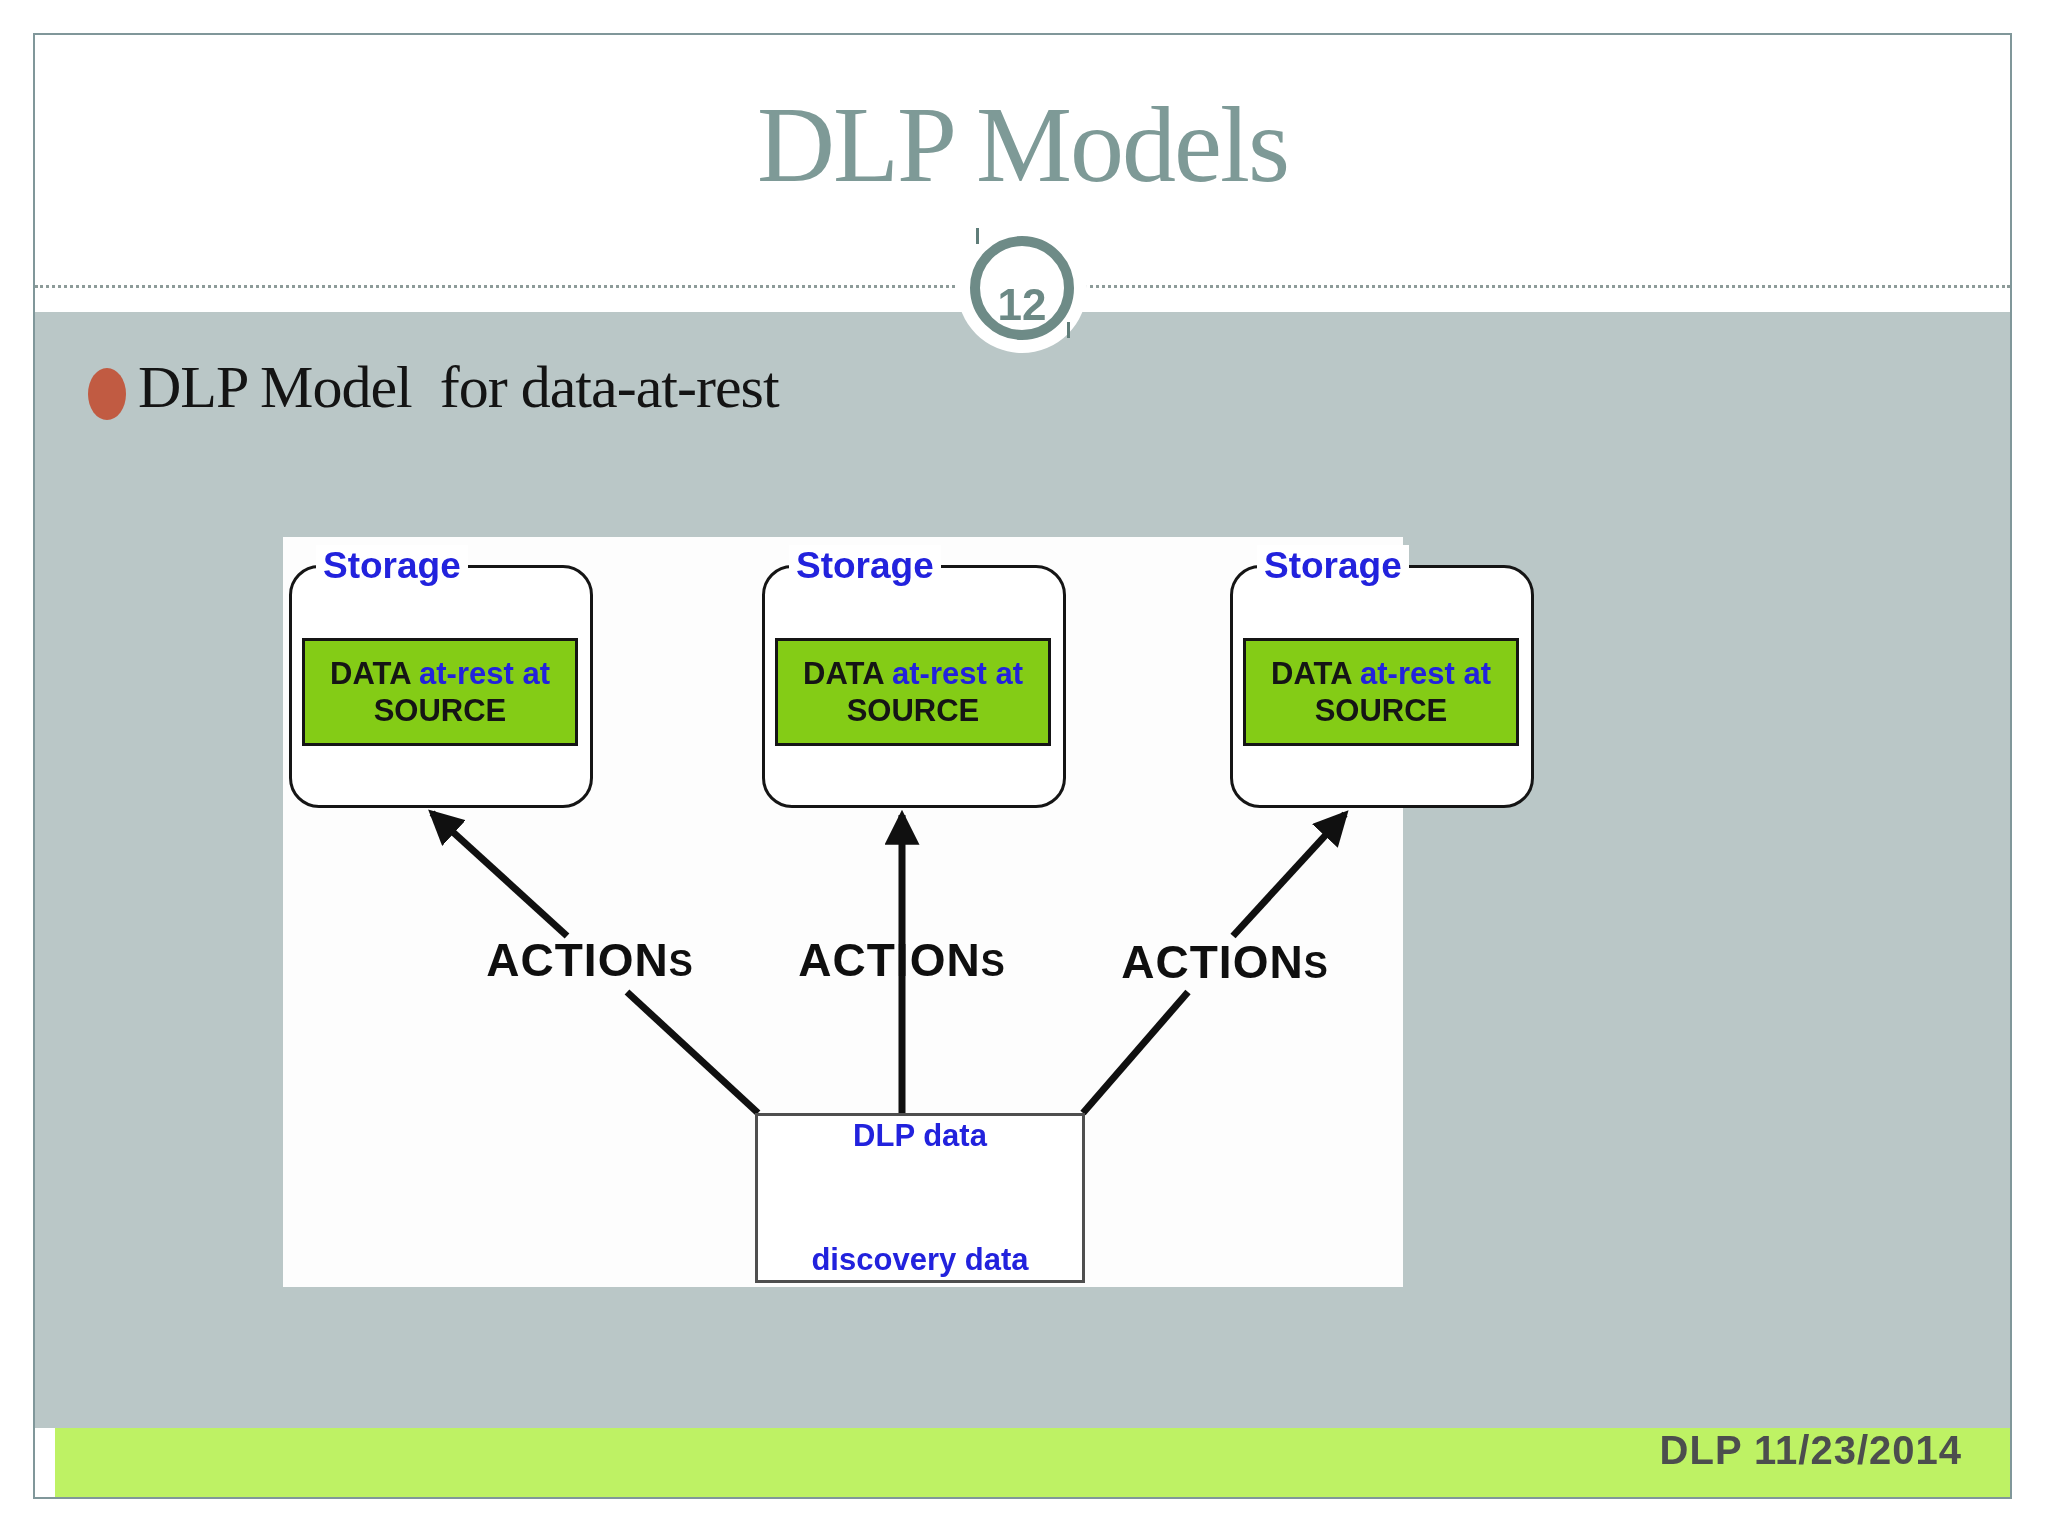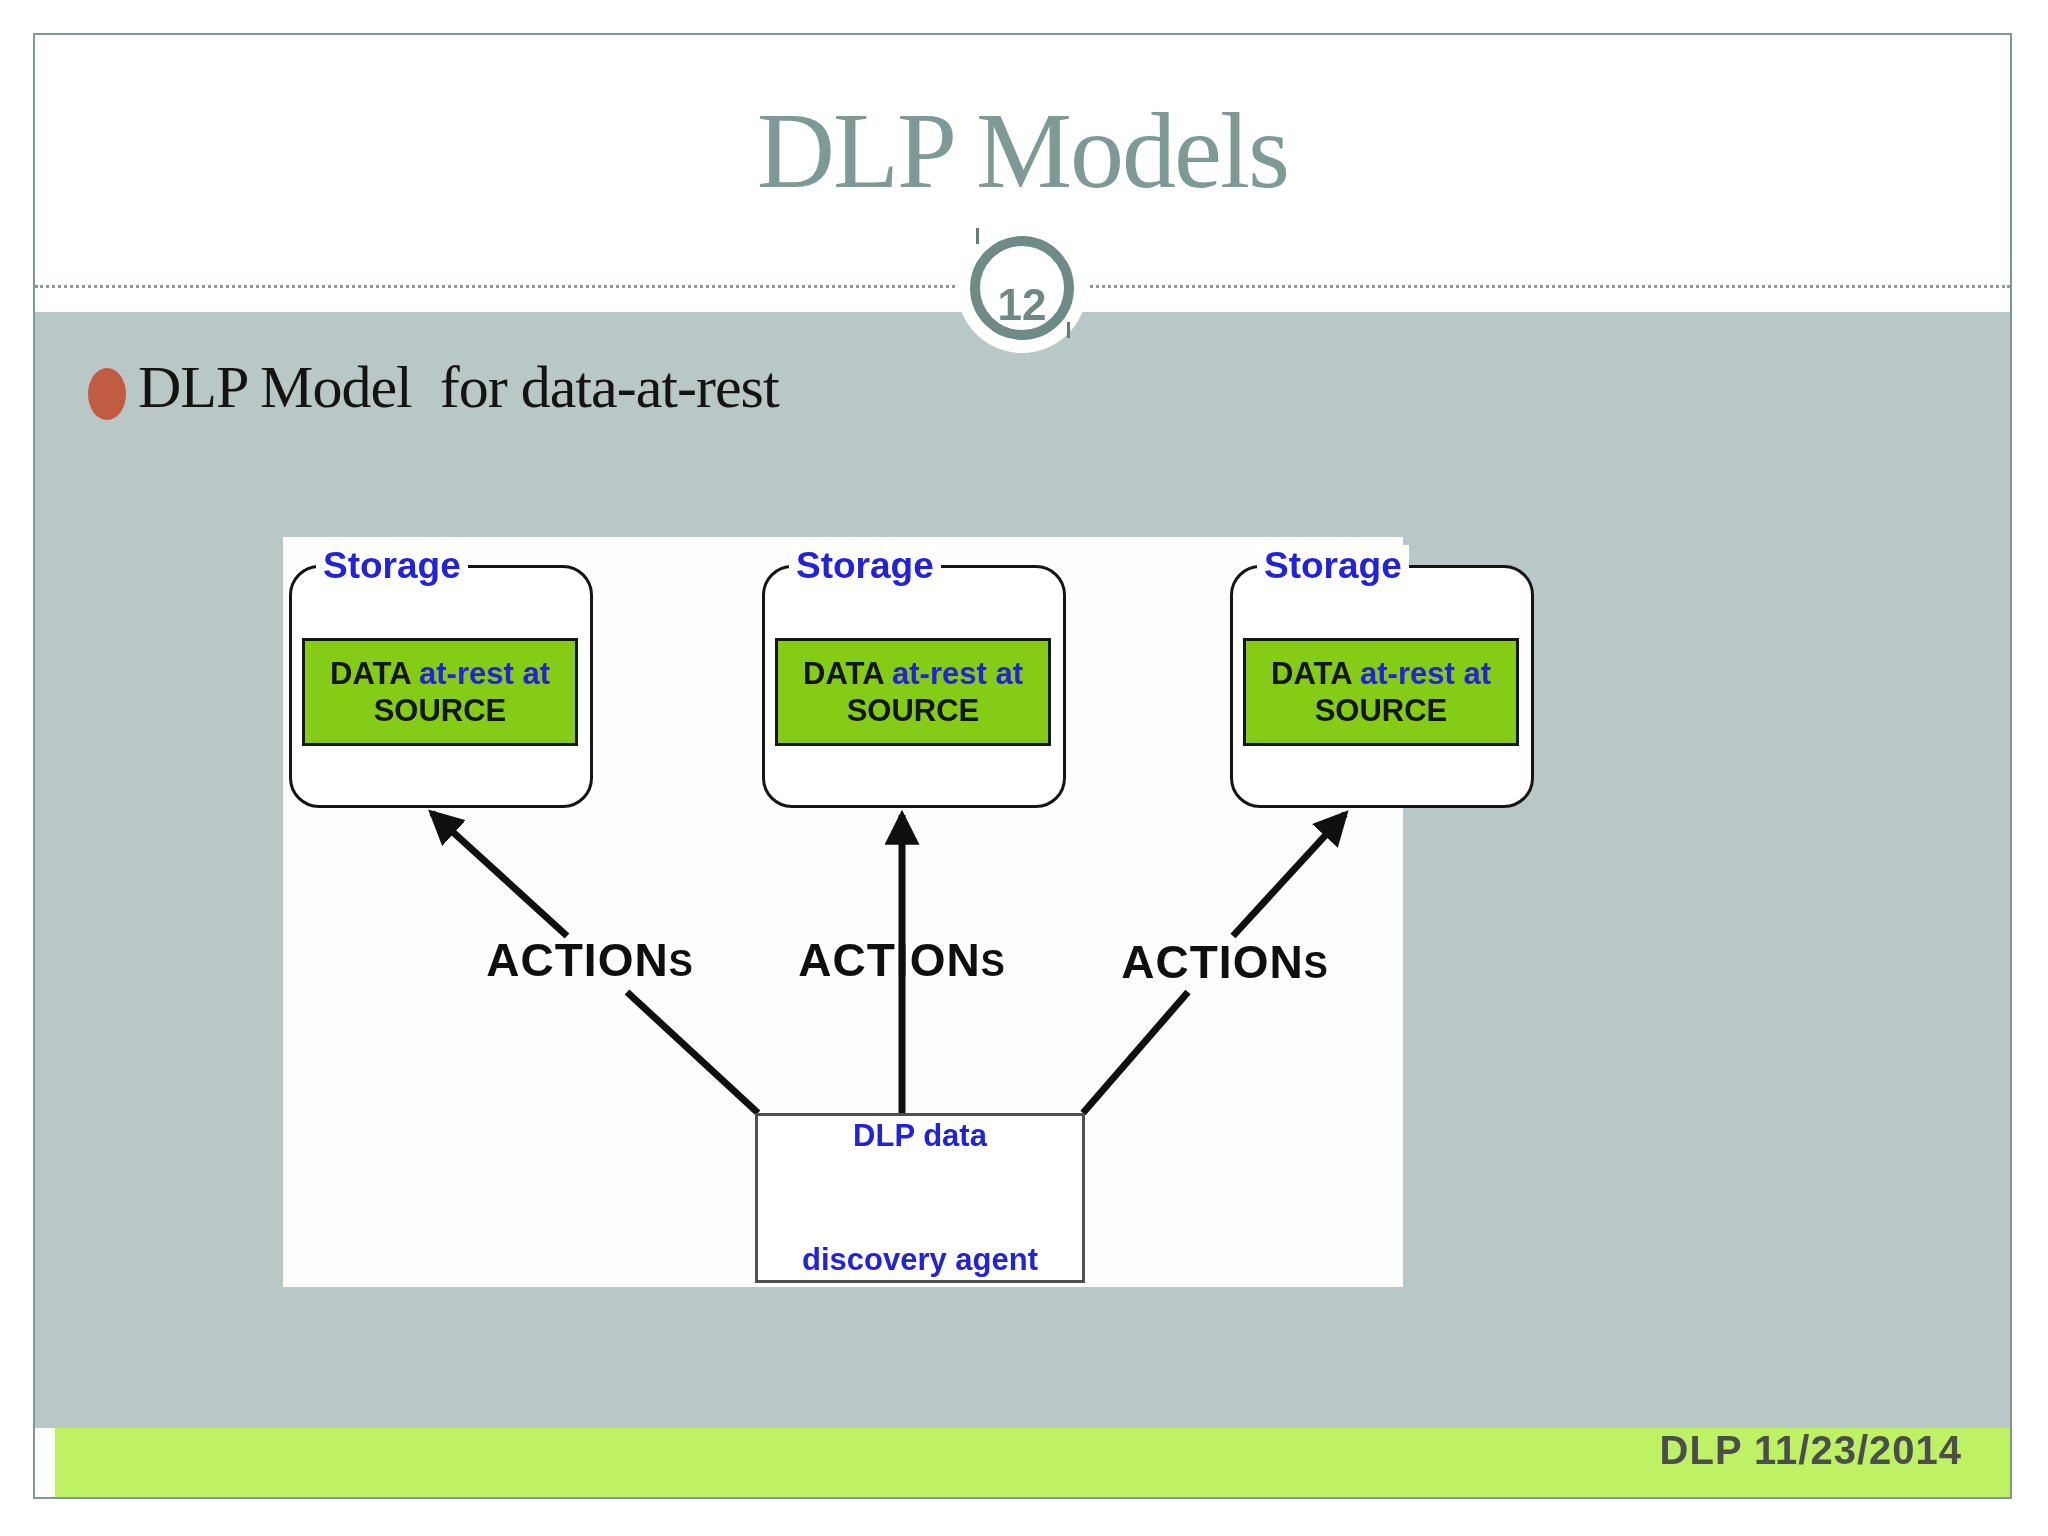--- a/index.html
+++ b/index.html
@@ -7,21 +7,21 @@
         font-family:"Liberation Sans",sans-serif;}
   .frame{position:absolute;left:33px;top:33px;width:1975px;height:1462px;
          border:2px solid #80979a;background:#ffffff;}
   
   .content-area{position:absolute;left:0;right:0;top:277px;bottom:69px;background:#bac7c7;}
   
   .footer-bar{position:absolute;left:0;right:0;bottom:0;height:69px;background:#bef264;
               display:flex;align-items:flex-start;justify-content:flex-end;padding-right:48px;box-sizing:border-box;margin-left:20px;}
   .footer-text{font-weight:bold;font-size:40px;color:#4c4e4e;letter-spacing:1px;}
   
-  .slide-title{position:absolute;left:0;right:0;top:48px;margin:6px;text-align:center;
+  .slide-title{position:absolute;left:0;right:0;top:48px;margin:0;text-align:center;
                font-family:"Liberation Serif",serif;font-weight:normal;
                font-size:108px;letter-spacing:-2px;color:#7e9a97;}
   
   .dotted-line{position:absolute;left:0;right:0;top:250px;height:0;border-top:3px dotted #8d9b99;}
   
   .badge-notch{position:absolute;left:922px;top:188px;width:130px;height:130px;border-radius:50%;background:#ffffff;}
   .page-badge{position:absolute;left:935px;top:201px;width:84px;height:84px;border-radius:50%;
               border:10px solid #6e8b87;background:#ffffff;display:flex;align-items:flex-end;justify-content:center;}
   .page-badge span{font-weight:bold;font-size:44px;color:#6c8985;}
   .tick{position:absolute;width:3px;height:16px;background:#5f7d79;}
@@ -109,21 +109,21 @@
           <div>SOURCE</div>
         </div>
       </div>
 
       <div class="actions-label actions-1"><span>ACTION</span><span class="suffix">S</span></div>
       <div class="actions-label actions-2"><span>ACTION</span><span class="suffix">S</span></div>
       <div class="actions-label actions-3"><span>ACTION</span><span class="suffix">S</span></div>
 
       <div class="agent-box">
         <div>DLP data</div>
-        <div>discovery agent</div>
+        <div>discovery data</div>
       </div>
 
     </div>
 
     <div class="footer-bar">
       <span class="footer-text">DLP 11/23/2014</span>
     </div>
 
   </div>
 </div>

